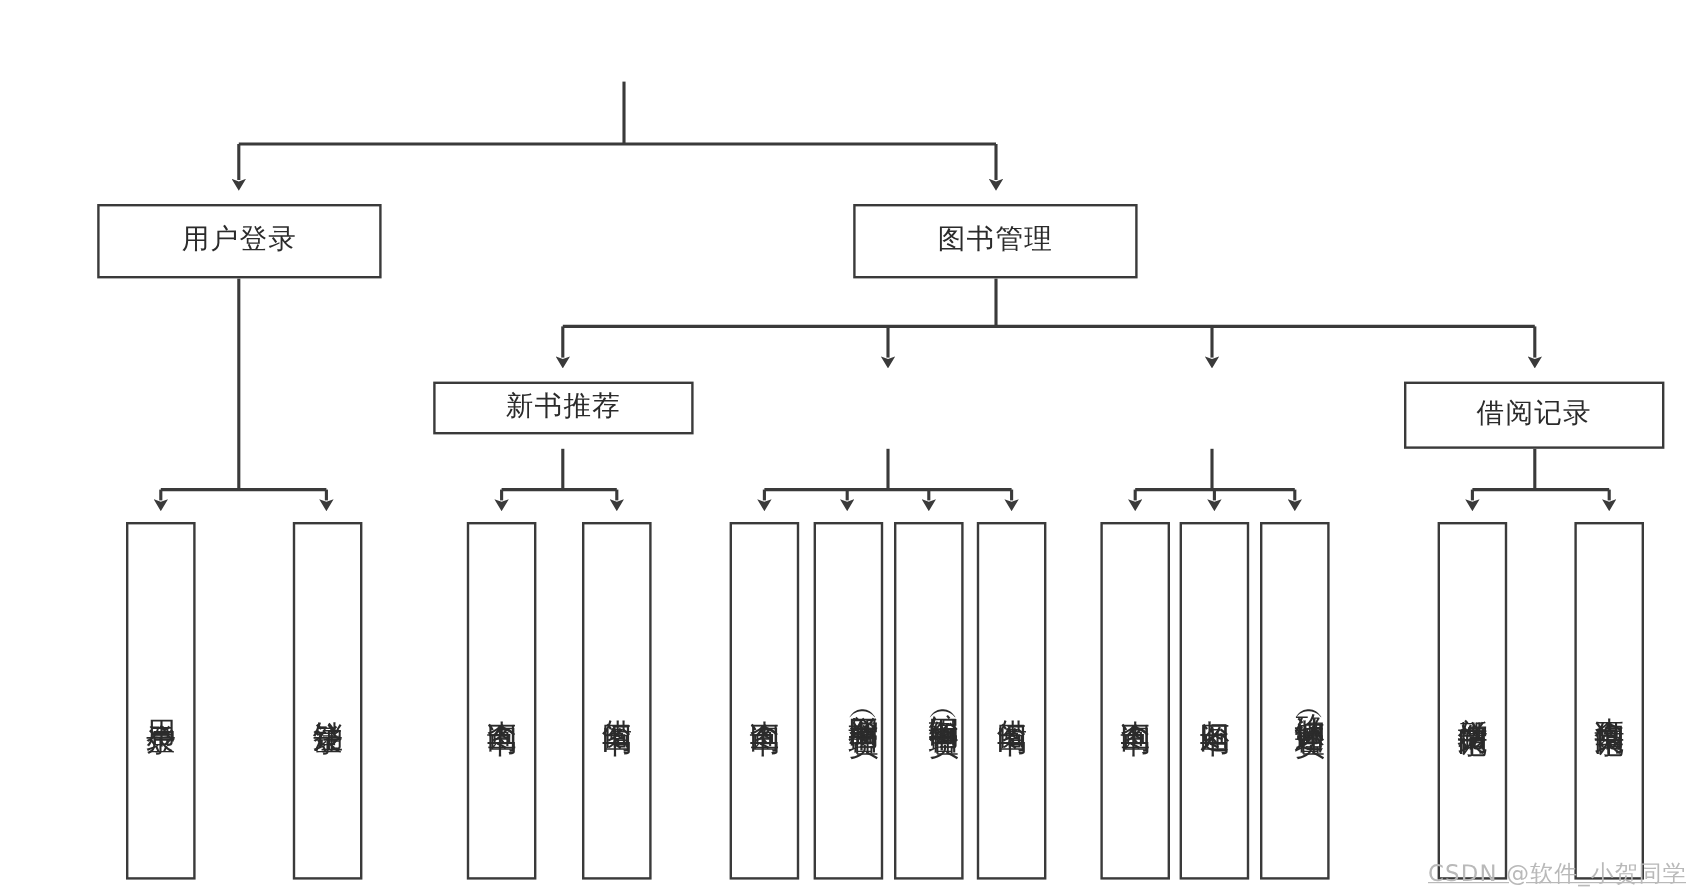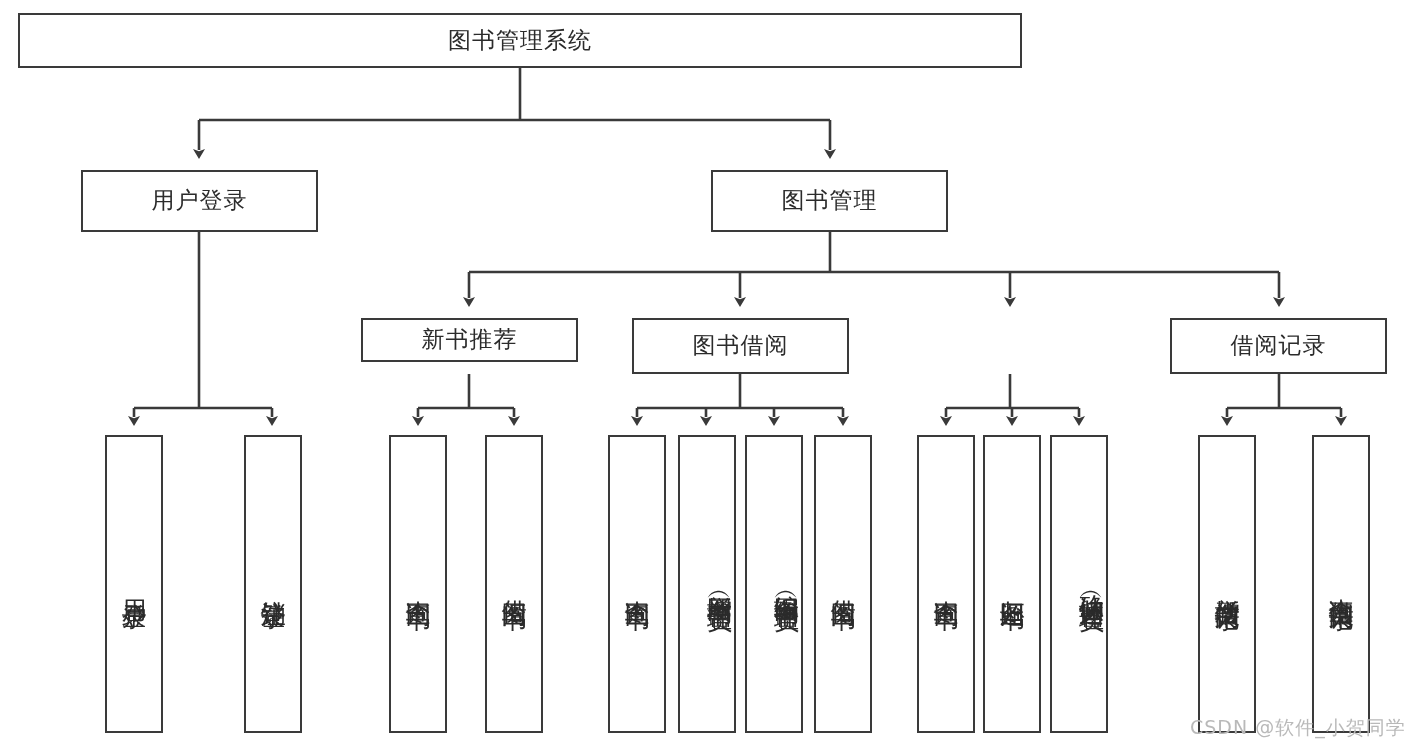--- a/index.html
+++ b/index.html
@@ -56,20 +56,21 @@
     text-orientation: upright;
     white-space: nowrap;
   }
   .watermark {
     position: absolute;
     color: #b9b9b9;
     font-size: 19px;
     letter-spacing: 1px;
     white-space: nowrap;
     user-select: none;
+    text-decoration: underline;
   }
 </style>
 </head>
 <body>
 
 <div id="canvas">
 
   <svg id="wires" viewBox="0 0 1405 747" xmlns="http://www.w3.org/2000/svg">
     <defs>
       <marker id="arw" markerWidth="10" markerHeight="12" refX="1" refY="6" orient="auto" markerUnits="userSpaceOnUse">
@@ -113,36 +114,30 @@
       <path d="M1012,408 L1012,417" marker-end="url(#arw)"></path>
       <path d="M1079,408 L1079,417" marker-end="url(#arw)"></path>
 
       <path d="M1279,374 L1279,408"></path>
       <path d="M1227,408 L1341,408"></path>
       <path d="M1227,408 L1227,417" marker-end="url(#arw)"></path>
       <path d="M1341,408 L1341,417" marker-end="url(#arw)"></path>
     </g>
   </svg>
 
-  <div class="node horiz" style="left:18px; top:13px; width:1004px; height:55px;">
-    <span>图书管理系统</span>
-  </div>
 
   <div class="node horiz" style="left:81px; top:170px; width:237px; height:62px;">
     <span>用户登录</span>
   </div>
   <div class="node horiz" style="left:711px; top:170px; width:237px; height:62px;">
     <span>图书管理</span>
   </div>
 
   <div class="node horiz" style="left:361px; top:318px; width:217px; height:44px;">
     <span>新书推荐</span>
-  </div>
-  <div class="node horiz" style="left:632px; top:318px; width:217px; height:56px;">
-    <span>图书借阅</span>
   </div>
   <div class="node horiz" style="left:1170px; top:318px; width:217px; height:56px;">
     <span>借阅记录</span>
   </div>
 
   <div class="node vert" style="left:105px; top:435px; width:58px; height:298px;">
     <span class="vtext">用户登录</span>
   </div>
   <div class="node vert" style="left:244px; top:435px; width:58px; height:298px;">
     <span class="vtext">注销登录</span>

